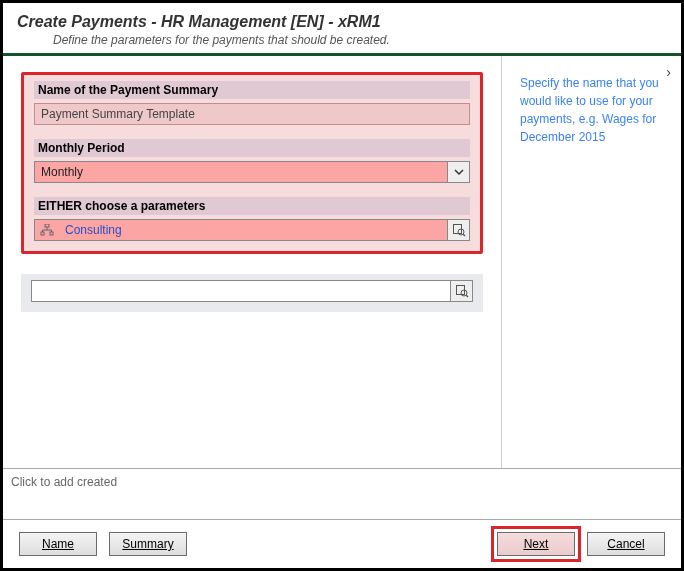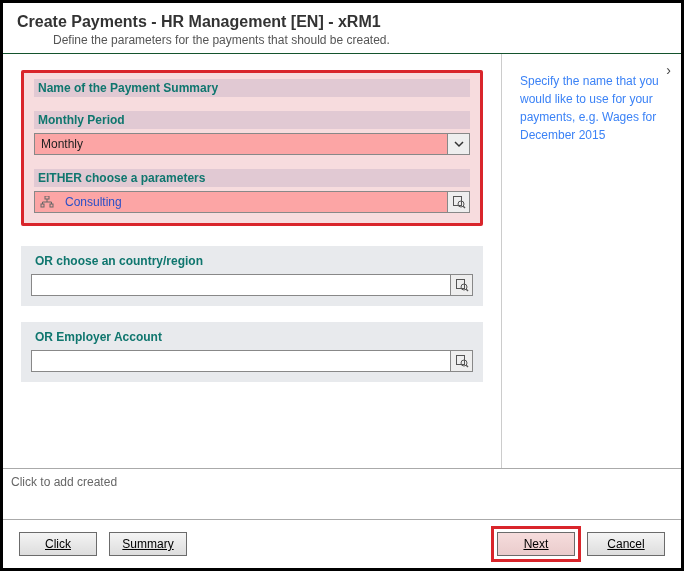--- a/index.html
+++ b/index.html
@@ -13,21 +13,22 @@
   .window {
     width: 684px;
     height: 571px;
     border: 3px solid #000;
     display: flex;
     flex-direction: column;
     position: relative;
   }
   .header {
     padding: 10px 4px 6px 14px;
-    border-bottom: 1px solid #14532d;
+    border-bottom: 3px solid #14532d;
+    font-style: italic;
   }
   .header h1 {
     margin: 0 0 2px 0;
     font-size: 16px;
     font-weight: 600;
     color: #333;
   }
   .header .subtitle {
     font-size: 12px;
     color: #555;
@@ -67,21 +68,21 @@
     font-size: 12px;
     color: #3b82f6;
     line-height: 1.5;
   }
   .group {
     margin-bottom: 18px;
   }
   .group-label {
     font-size: 12px;
     font-weight: 600;
-    color: #0f766e;
+    color: #000000;
     margin-bottom: 4px;
     padding: 2px 4px;
   }
   .text-input, .select-wrap, .lookup-wrap {
     display: flex;
     align-items: stretch;
     width: 100%;
     height: 22px;
     border: 1px solid #888;
     background: #fff;
@@ -193,20 +194,23 @@
   </div>
 
   <div class="body">
 
     <div class="main-col">
 
       <div class="highlight-box">
 
         <div class="group">
           <div class="group-label">Name of the Payment Summary</div>
+          <div class="text-input">
+            <input type="text" value="Payment Summary Template" style="">
+          </div>
         </div>
 
         <div class="group">
           <div class="group-label">Monthly Period</div>
           <div class="select-wrap">
             <div class="select-value">Monthly</div>
             <div class="select-btn">
               <svg width="10" height="8" viewBox="0 0 10 8">
                   <path d="M1 2 L5 6 L9 2" fill="none" stroke="#333" stroke-width="1.5"></path>
                 </svg>
@@ -233,62 +237,46 @@
                 <line x1="11.2" y1="11.2" x2="13" y2="13" stroke="#555" stroke-width="1.4"></line>
               </svg>
             </div>
           </div>
         </div>
 
       </div>
 
       <div class="plain-group">
         <div class="group">
-          <div class="group-label">OR choose an country/region</div>
           <div class="lookup-wrap">
             <div class="lookup-value"></div>
             <div class="lookup-btn">
               <svg width="14" height="14" viewBox="0 0 14 14">
                 <rect x="1.5" y="1.5" width="8" height="9" fill="none" stroke="#555"></rect>
                 <circle cx="9" cy="9" r="3" fill="none" stroke="#555"></circle>
                 <line x1="11.2" y1="11.2" x2="13" y2="13" stroke="#555" stroke-width="1.4"></line>
               </svg>
             </div>
           </div>
         </div>
       </div>
 
-      <div class="plain-group">
-        <div class="group">
-          <div class="group-label">OR Employer Account</div>
-          <div class="lookup-wrap">
-            <div class="lookup-value"></div>
-            <div class="lookup-btn">
-              <svg width="14" height="14" viewBox="0 0 14 14">
-                <rect x="1.5" y="1.5" width="8" height="9" fill="none" stroke="#555"></rect>
-                <circle cx="9" cy="9" r="3" fill="none" stroke="#555"></circle>
-                <line x1="11.2" y1="11.2" x2="13" y2="13" stroke="#555" stroke-width="1.4"></line>
-              </svg>
-            </div>
-          </div>
-        </div>
-      </div>
 
     </div>
 
     <div class="tip-col">
       <div class="tip-chevron">›</div>
       <p>Specify the name that you would like to use for your payments, e.g. Wages for December 2015</p>
     </div>
 
   </div>
 
   <div class="comments">Click to add created</div>
 
   <div class="footer">
-    <button class="btn"><u>Click</u></button>
+    <button class="btn"><u>Name</u></button>
     <button class="btn"><u>Summary</u></button>
     <div class="spacer"></div>
     <button class="btn btn-highlight"><u>Next</u></button>
     <button class="btn"><u>Cancel</u></button>
   </div>
 
 </div>
 
 </body></html>

